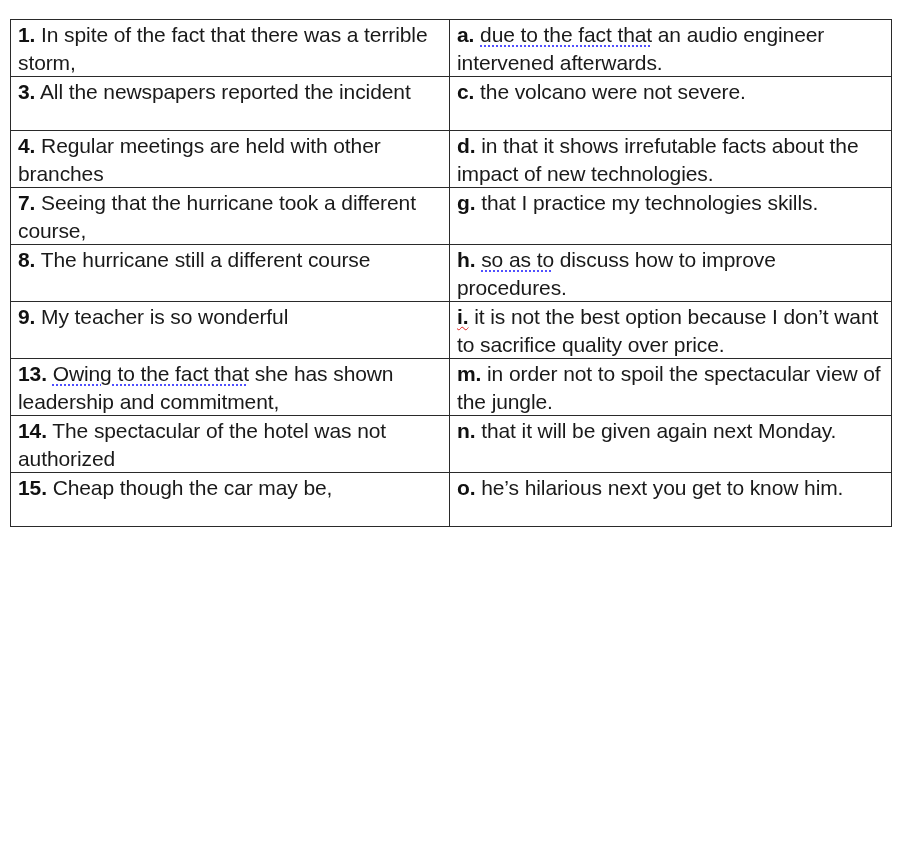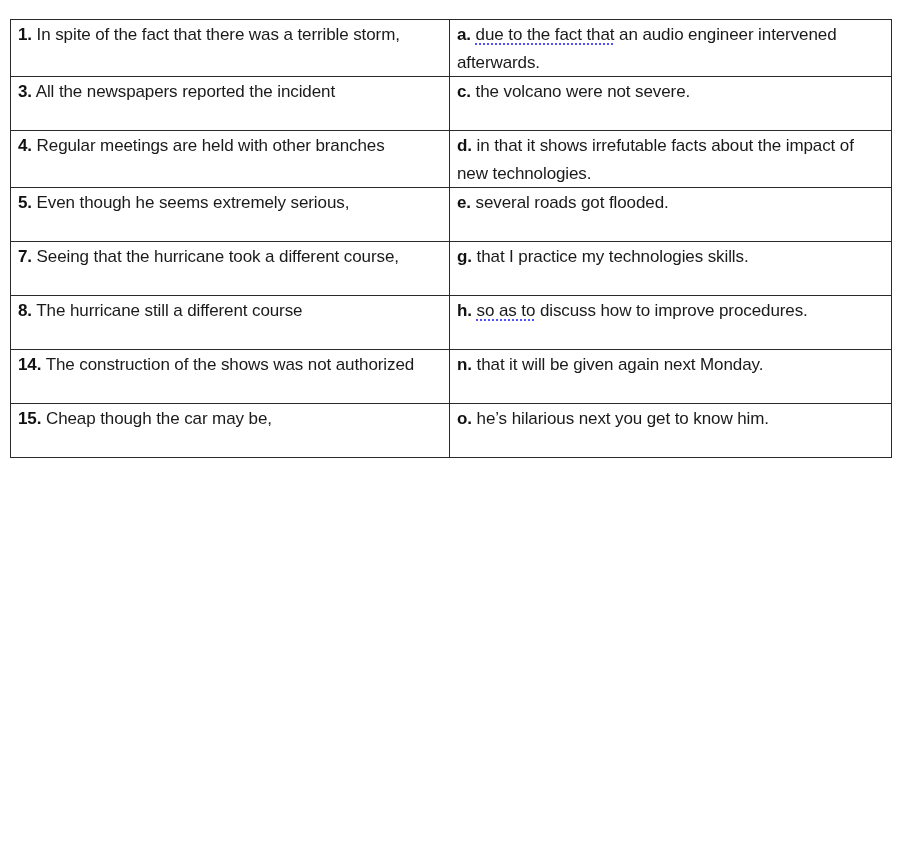--- a/index.html
+++ b/index.html
@@ -3,21 +3,21 @@
 <meta charset="utf-8">
 <style>
   html, body { margin: 0; padding: 0; background: #ffffff; }
   body { width: 906px; height: 857px; position: relative; overflow: hidden;
          font-family: "Liberation Sans", sans-serif; color: #1a1a1a; }
   table { position: absolute; left: 10px; top: 19px; border-collapse: collapse;
           table-layout: fixed; width: 881px; }
   col.c1 { width: 439px; }
   col.c2 { width: 442px; }
   td { border: 1.5px solid #2a2a2a; vertical-align: top; height: 52px;
-       padding: 1px 7px 0 7px; font-size: 17px; line-height: 27.5px;
+       padding: 1px 7px 0 7px; font-size: 21px; line-height: 27.5px;
        overflow: hidden; letter-spacing: -0.1px; }
   td b { font-weight: bold; color: #111; }
   .dotted { text-decoration: underline dotted #5050ff; text-underline-offset: 3px;
             text-decoration-thickness: 2px; }
   .squiggle { text-decoration: underline wavy #e02020; text-underline-offset: 2px;
               text-decoration-thickness: 1px; }
 </style>
 </head>
 <body>
 
@@ -33,33 +33,37 @@
   </tr>
       <tr>
     <td><b>3.</b><span> All the newspapers reported the incident</span><span class="dotted"></span><span></span></td>
     <td><b>c.</b><span> the volcano were not severe.</span><span class="dotted"></span><span></span></td>
   </tr>
       <tr>
     <td><b>4.</b><span> Regular meetings are held with other branches</span><span class="dotted"></span><span></span></td>
     <td><b>d.</b><span> in that it shows irrefutable facts about the impact of new technologies.</span><span class="dotted"></span><span></span></td>
   </tr>
       <tr>
-    <td><b>5.</b><span> Even though he seems extremely serious,</span><span class="dotted"></span><span></span></td>
-    <td><b>e.</b><span> several roads got flooded.</span><span class="dotted"></span><span></span></td>
-  </tr>
-      <tr>
     <td><b>7.</b><span> Seeing that the hurricane took a different course,</span><span class="dotted"></span><span></span></td>
     <td><b>g.</b><span> that I practice my technologies skills.</span><span class="dotted"></span><span></span></td>
   </tr>
       <tr>
     <td><b>8.</b><span> The hurricane still a different course</span><span class="dotted"></span><span></span></td>
     <td><b>h.</b><span> </span><span class="dotted">so as to</span><span> discuss how to improve procedures.</span></td>
   </tr>
       <tr>
-    <td><b>14.</b><span> The construction of the shows was not authorized</span><span class="dotted"></span><span></span></td>
+    <td><b>9.</b><span> My teacher is so wonderful</span><span class="dotted"></span><span></span></td>
+    <td><b class="squiggle">i.</b><span> it is not the best option because I don’t want to sacrifice quality over price.</span><span class="dotted"></span><span></span></td>
+  </tr>
+      <tr>
+    <td><b>13.</b><span> </span><span class="dotted">Owing to the fact that</span><span> she has shown leadership and commitment,</span></td>
+    <td><b>m.</b><span> in order not to spoil the spectacular view of the jungle.</span><span class="dotted"></span><span></span></td>
+  </tr>
+      <tr>
+    <td><b>14.</b><span> The spectacular of the hotel was not authorized</span><span class="dotted"></span><span></span></td>
     <td><b>n.</b><span> that it will be given again next Monday.</span><span class="dotted"></span><span></span></td>
   </tr>
       <tr>
     <td><b>15.</b><span> Cheap though the car may be,</span><span class="dotted"></span><span></span></td>
     <td><b>o.</b><span> he’s hilarious next you get to know him.</span><span class="dotted"></span><span></span></td>
   </tr>
     </tbody>
 </table>
 
 </body></html>

